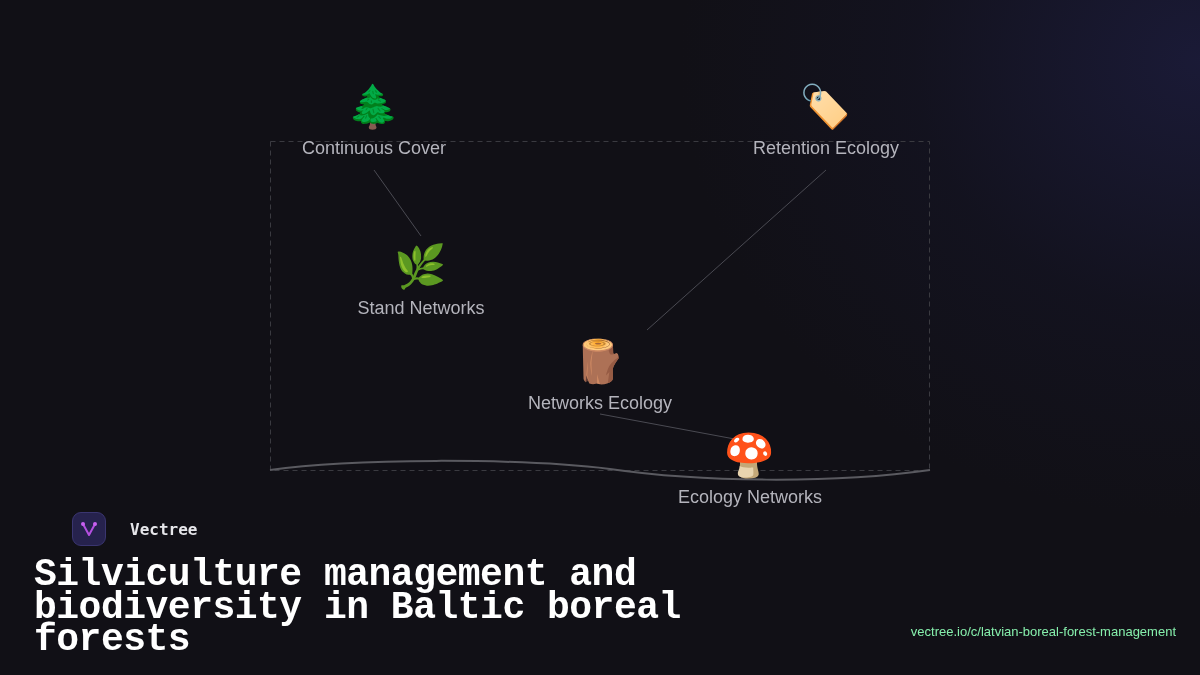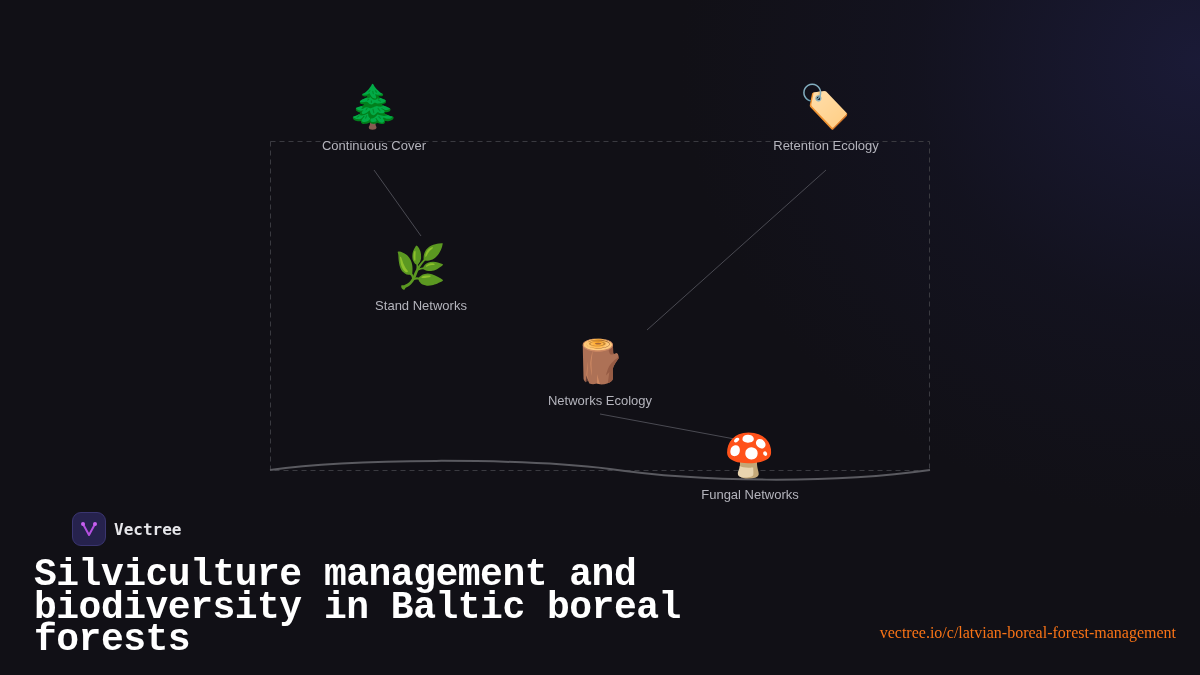--- a/index.html
+++ b/index.html
@@ -16,43 +16,43 @@
   svg.lines { position:absolute; left:0; top:0; }
   .node {
     position:absolute; transform:translateX(-50%);
     display:flex; flex-direction:column; align-items:center;
   }
   .node .emoji {
     font-size:42px; line-height:50px; height:50px;
     font-family:"DejaVu Sans", sans-serif;
   }
   .node .label {
-    margin-top:6px; font-size:13px; color:#b4b4bc; white-space:nowrap;
+    margin-top:6px; font-size:18px; color:#b4b4bc; white-space:nowrap;
   }
   .brand {
-    position:absolute; left:24px; top:512px; display:flex; align-items:center; gap:8px;padding-left:48px;
+    position:absolute; left:24px; top:512px; display:flex; align-items:center; gap:24px;padding-left:48px;
   }
   .brand-logo {
     width:34px; height:34px; border-radius:9px; background:#26224d;
     border:1px solid #3a3570; box-sizing:border-box;
     display:flex; align-items:center; justify-content:center;
   }
   .brand-name {
     font-family:"DejaVu Sans Mono", monospace; font-weight:bold;
     font-size:16px; color:#e6e6ea;
   }
   .title {
     position:absolute; left:24px; top:549px; width:700px;
     font-family:"Liberation Mono", monospace; font-weight:bold;
     font-size:38px; line-height:32.5px; color:#ffffff; margin:10px;
     letter-spacing:-0.5px;
   }
   .url {
     position:absolute; right:24px; top:624px;
-    font-family:Liberation Serif, serif; font-size:16px; color:#f97316;
+    font-family:Liberation Sans, sans-serif; font-size:13px; color:#86efac;
   }
 </style>
 </head>
 <body>
 
 <div class="bg-glow"></div>
 
 <svg class="lines" width="1200" height="675">
   <rect x="270.5" y="141.5" width="659" height="329" fill="none" stroke="#3a3a40" stroke-width="1" stroke-dasharray="5 4"></rect>
   <path d="M270 470 C 350 458, 520 458, 610 469 C 700 482, 830 484, 930 470" fill="none" stroke="#5a5a60" stroke-width="2"></path>
@@ -76,21 +76,21 @@
   <div class="label">Stand Networks</div>
 </div>
 
 <div class="node" style="left:600px; top:337px;">
   <div class="emoji">🪵</div>
   <div class="label">Networks Ecology</div>
 </div>
 
 <div class="node" style="left:750px; top:431px;">
   <div class="emoji">🍄</div>
-  <div class="label">Fungal Networks</div>
+  <div class="label">Ecology Networks</div>
 </div>
 
 <div class="brand">
   <div class="brand-logo">
     <svg width="20" height="20" viewBox="0 0 20 20">
       <path d="M4 5 L10 16 L16 5" fill="none" stroke="#b44fe0" stroke-width="2" stroke-linejoin="round"></path>
       <circle cx="4" cy="5" r="2" fill="#c860f0"></circle>
       <circle cx="16" cy="5" r="2" fill="#c860f0"></circle>
     </svg>
   </div>

